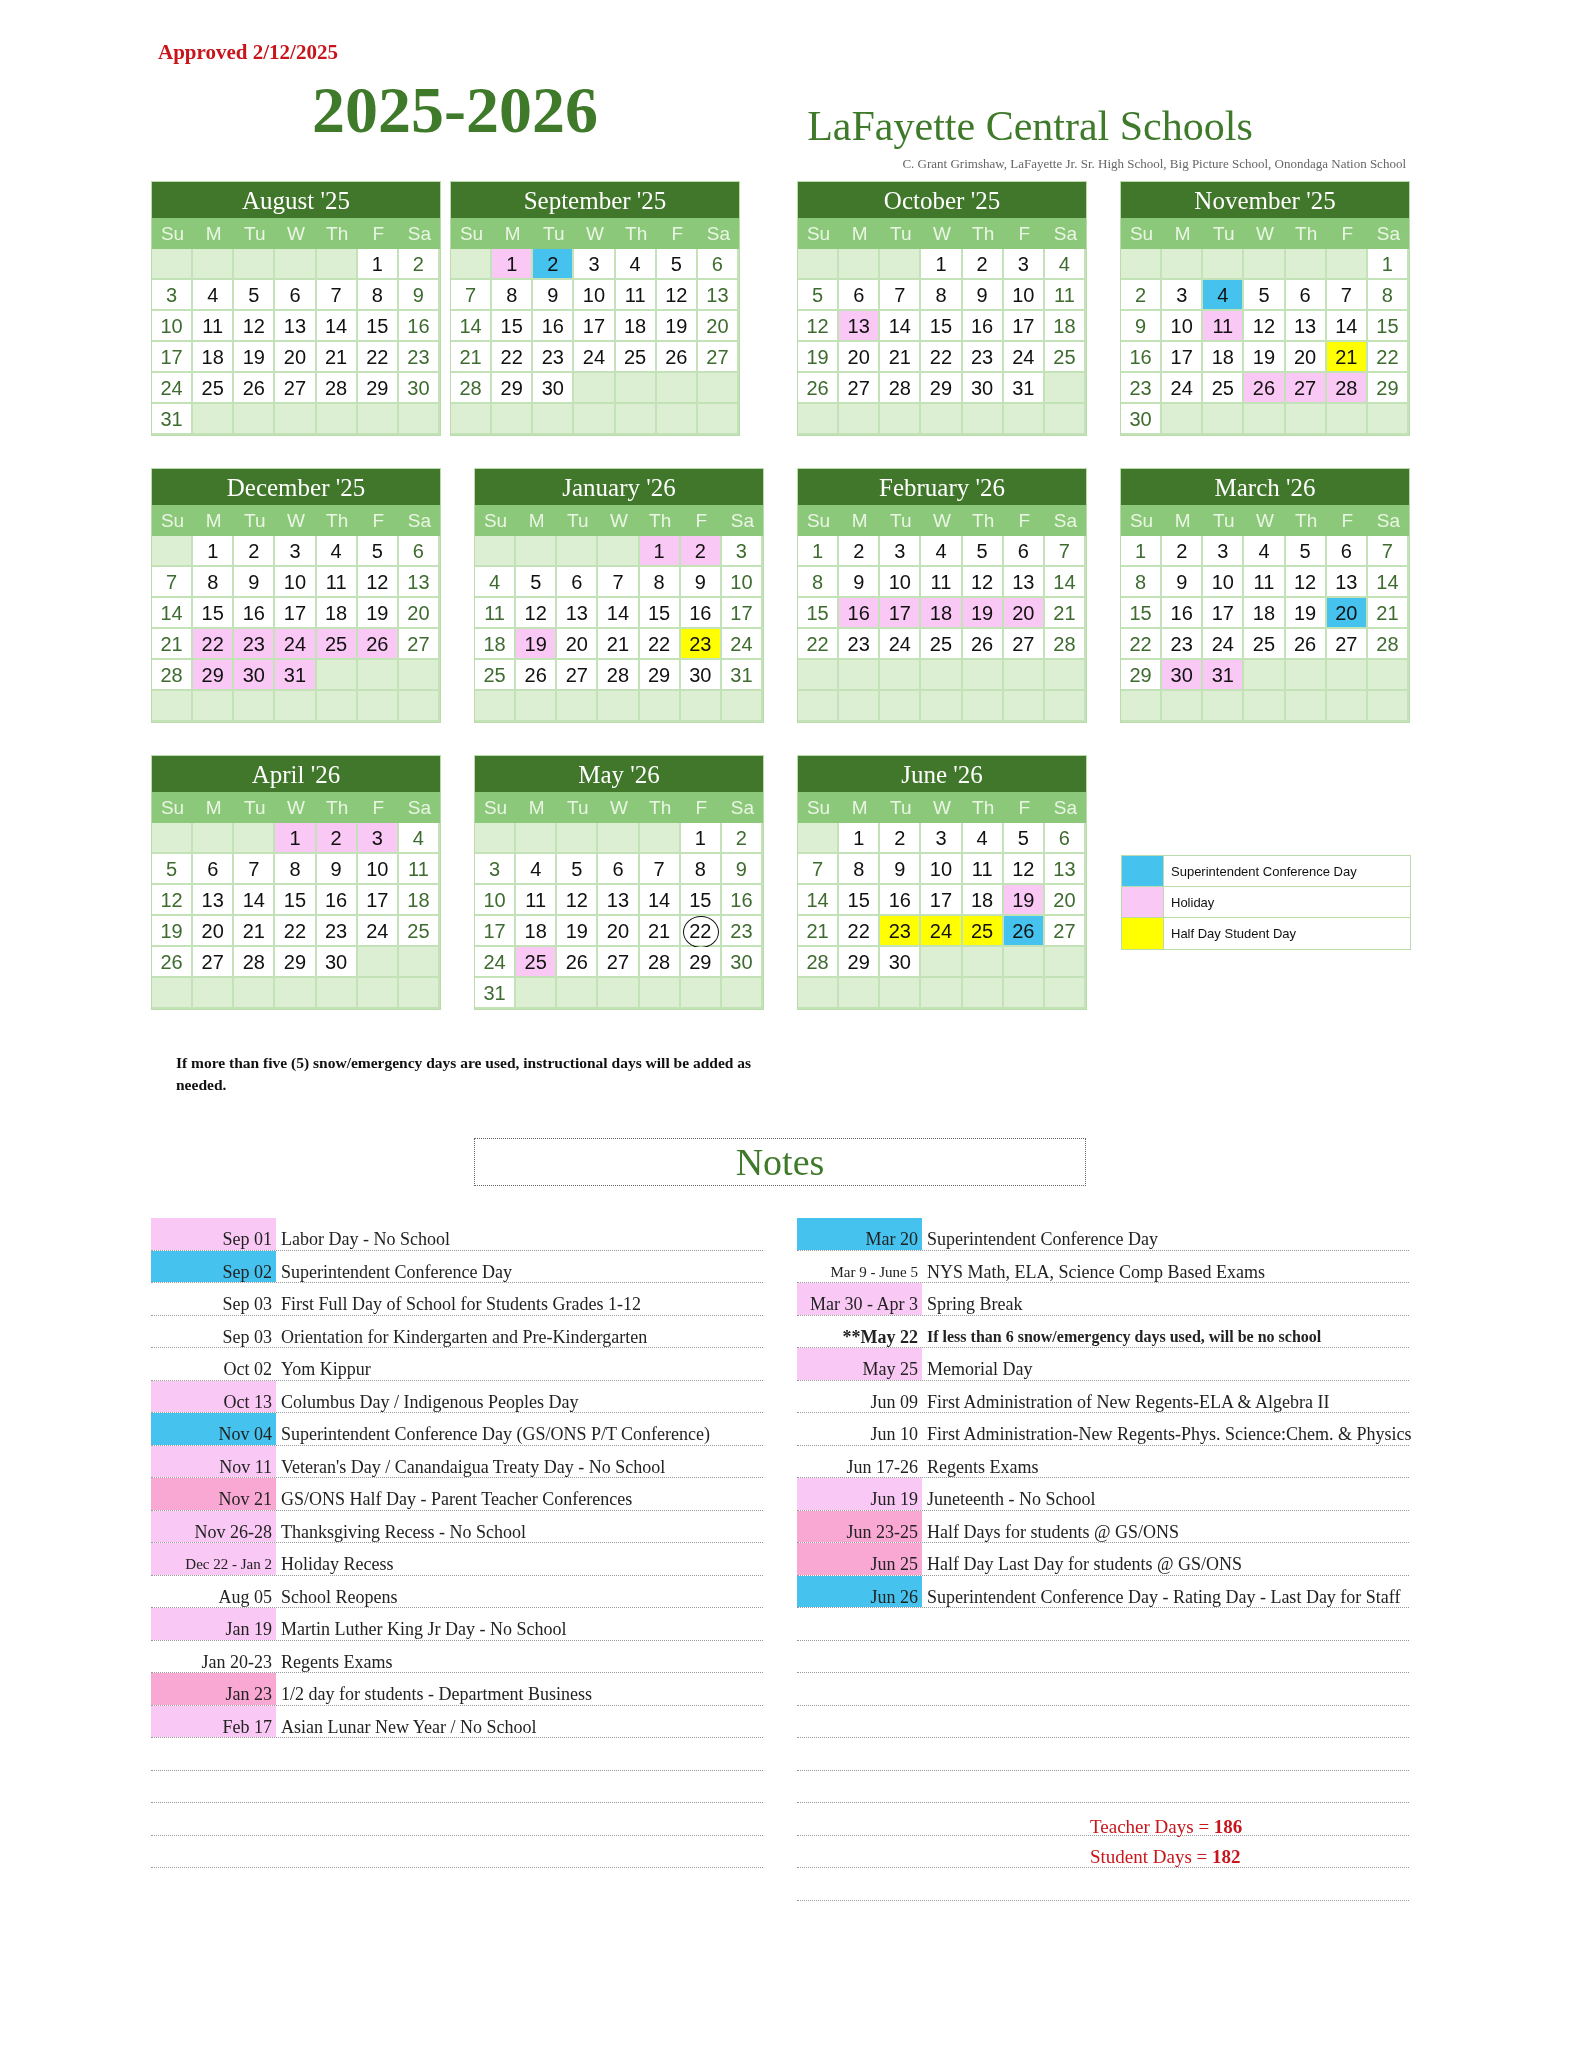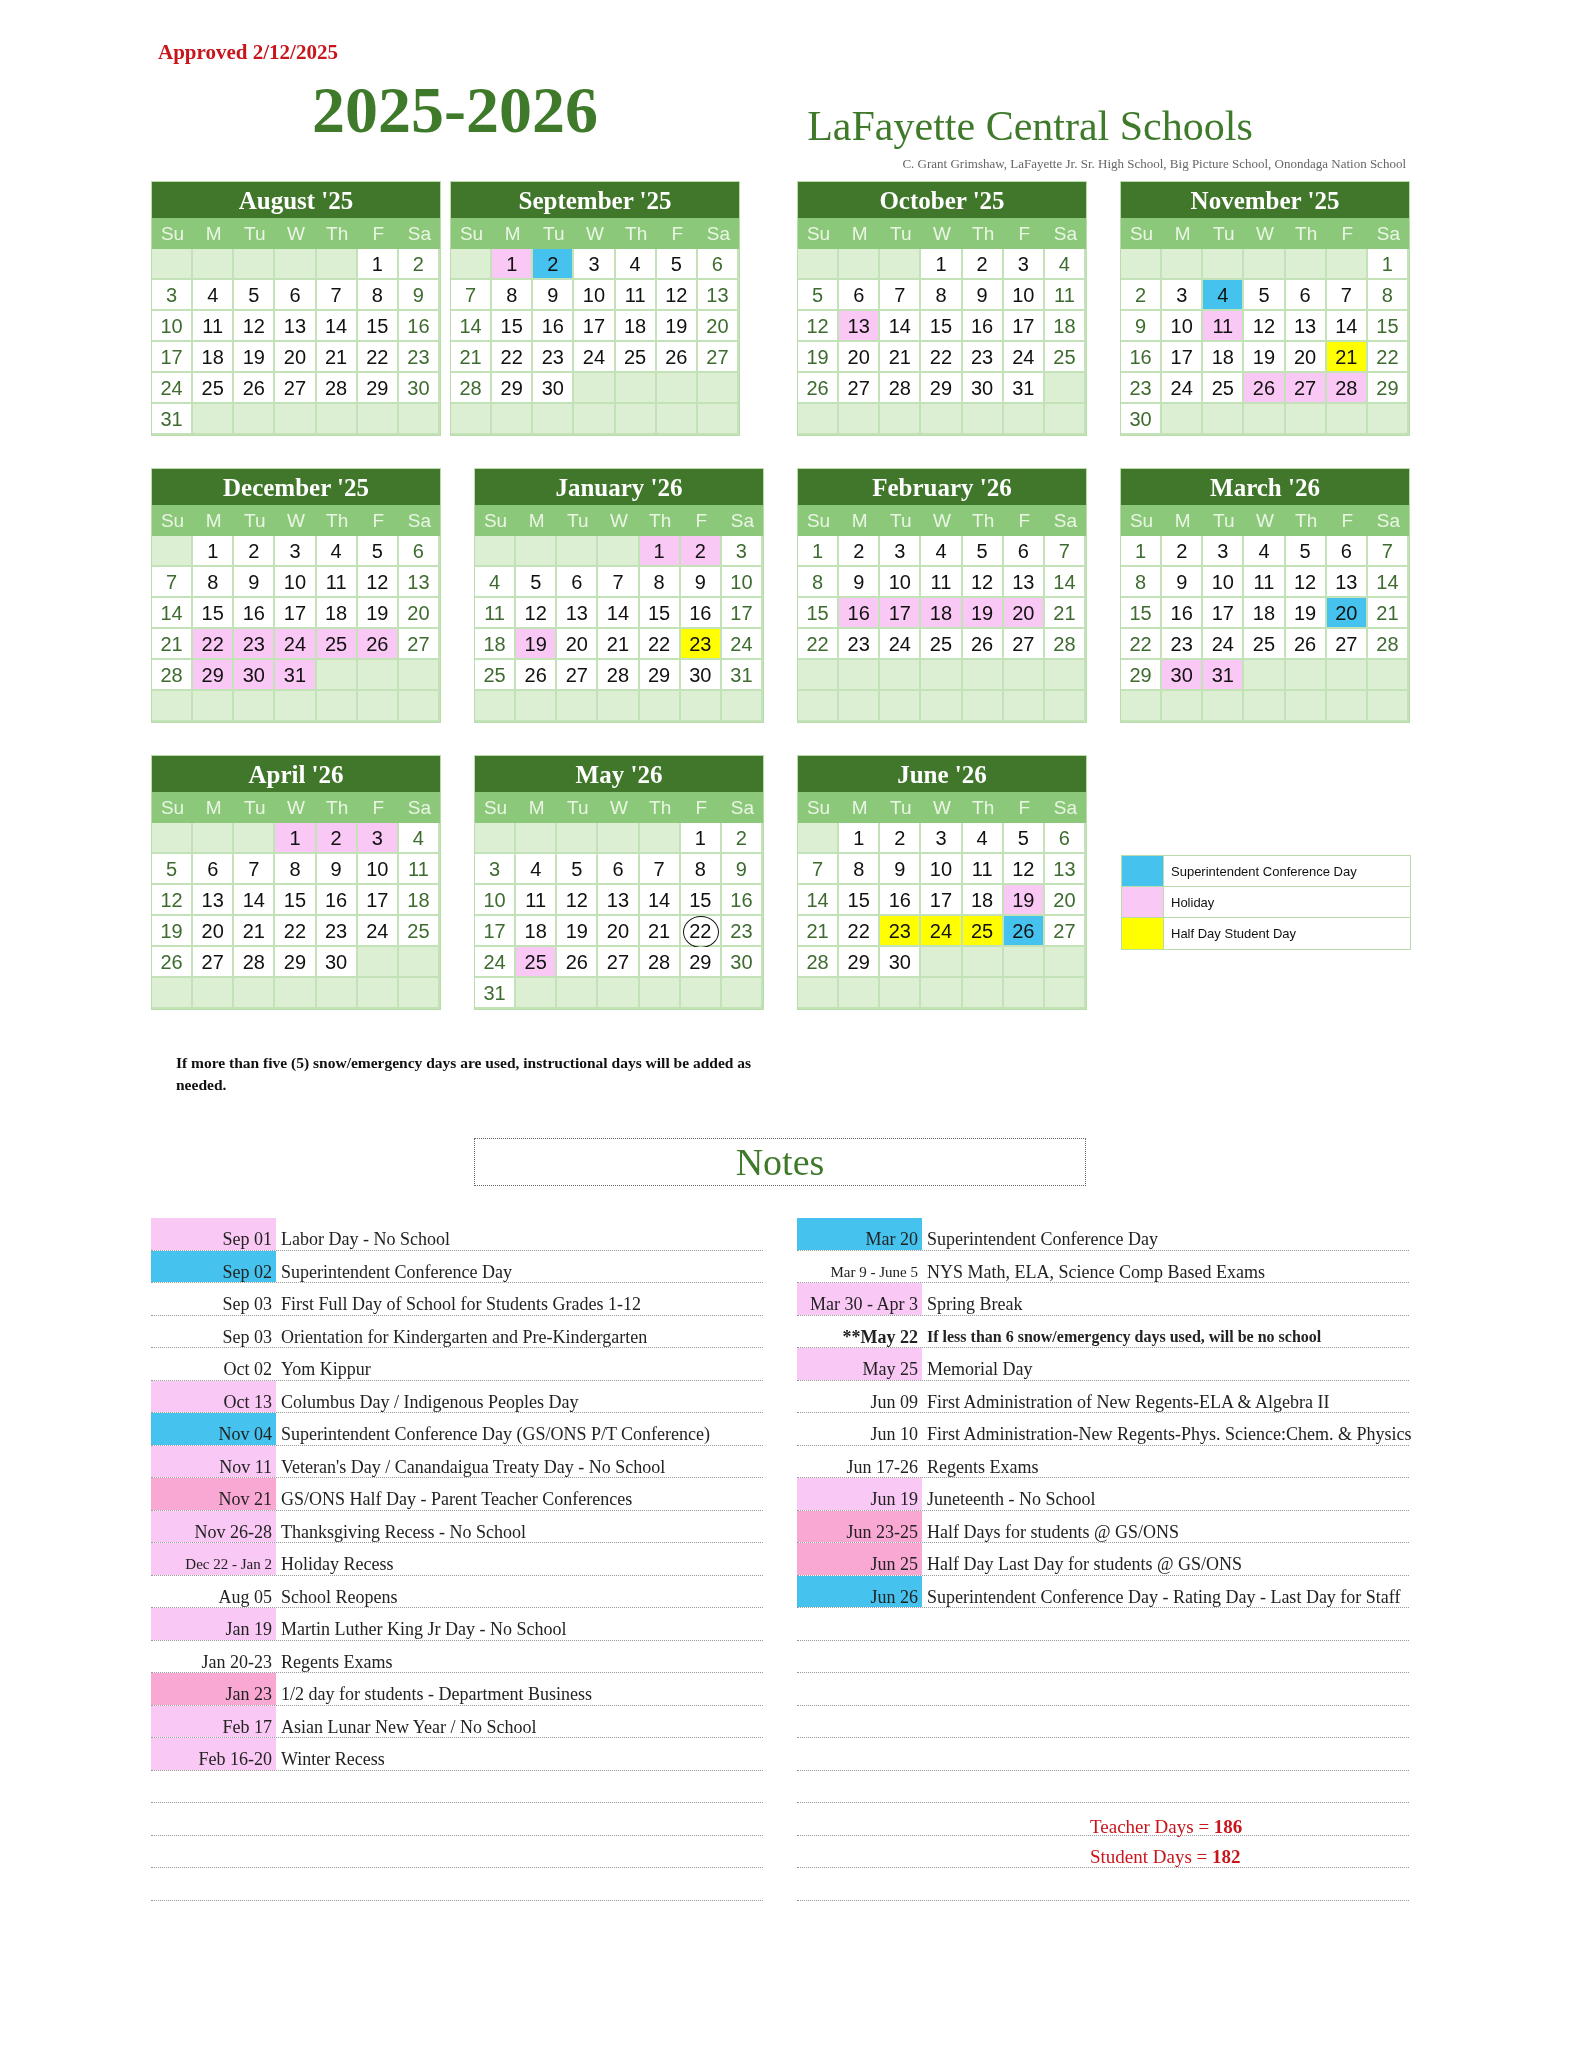--- a/index.html
+++ b/index.html
@@ -5,21 +5,21 @@
   * { box-sizing: border-box; margin: 0; padding: 0; }
   html, body { width: 1583px; height: 2048px; background: #ffffff; overflow: hidden; }
   body { position: relative; font-family: "Liberation Serif", "DejaVu Serif", serif; color: #222; }
 
   .approved { position: absolute; left: 158px; top: 40px; font-size: 21px; font-weight: bold; color: #c8151b; }
   .year-title { position: absolute; left: 312px; top: 72px; font-size: 66px; font-weight: bold; color: #3e7a2a; letter-spacing: 0px; }
   .school-name { position: absolute; left: 780px; top: 102px; width: 1000px; text-align: center; margin-left: -250px; font-size: 42px; color: #3e7a2a; }
   .school-sub { position: absolute; left: 806px; top: 156px; width: 600px; text-align: right; font-size: 13px; color: #666; white-space: nowrap; }
 
   .month { position: absolute; width: 290px; border: 1px solid #b9dcaa; background: #dcefd3; }
-  .month-head { height: 36px; background: #41772a; color: #fff; text-align: center; font-size: 25px; font-weight: bold; line-height: 38px; }
+  .month-head { height: 36px; background: #41772a; color: #fff; text-align: center; font-size: 25px; font-weight: normal; line-height: 38px; }
   .month-days { display: grid; grid-template-columns: repeat(7, 1fr); background: #8cc87a; height: 31px; }
   .month-days span { color: #eaf6e4; font-family: "Liberation Sans", sans-serif; font-size: 19px; text-align: center; line-height: 31px; }
   .grid { display: grid; grid-template-columns: repeat(7, 1fr); grid-auto-rows: 31px; }
   .cell { border-right: 2px solid #c4e2b8; border-bottom: 2px solid #c4e2b8; font-family: "Liberation Sans", sans-serif; font-size: 20px; text-align: center; line-height: 30px; color: #111; background: #dcefd3; position: relative; }
   .cell.day { background: #ffffff; }
   .cell.wk { color: #3e6b2f; }
   .cell.holiday { background: #f9c8f4; }
   .cell.conf { background: #45c3ee; }
   .cell.half { background: #ffff00; }
   .cell.circled::after { content: ""; position: absolute; left: 50%; top: 50%; width: 34px; height: 30px; margin-left: -17px; margin-top: -15px; border: 1.5px solid #111; border-radius: 50%; }
@@ -757,24 +757,20 @@
       <div class="note-text">Regents Exams</div>
     </div>
     <div class="note-row">
       <div class="note-date half">Jan 23</div>
       <div class="note-text">1/2 day for students - Department Business</div>
     </div>
     <div class="note-row">
       <div class="note-date holiday">Feb 17</div>
       <div class="note-text">Asian Lunar New Year    / No School</div>
     </div>
-    <div class="note-row">
-      <div class="note-date holiday">Feb 16-20</div>
-      <div class="note-text">Winter Recess</div>
-    </div>
     <div class="note-row"></div>
     <div class="note-row"></div>
     <div class="note-row"></div>
     <div class="note-row"></div>
   </div>
 <div class="notes-col right" id="notes-right">
     <div class="note-row">
       <div class="note-date conf">Mar 20</div>
       <div class="note-text">Superintendent Conference Day</div>
     </div>

